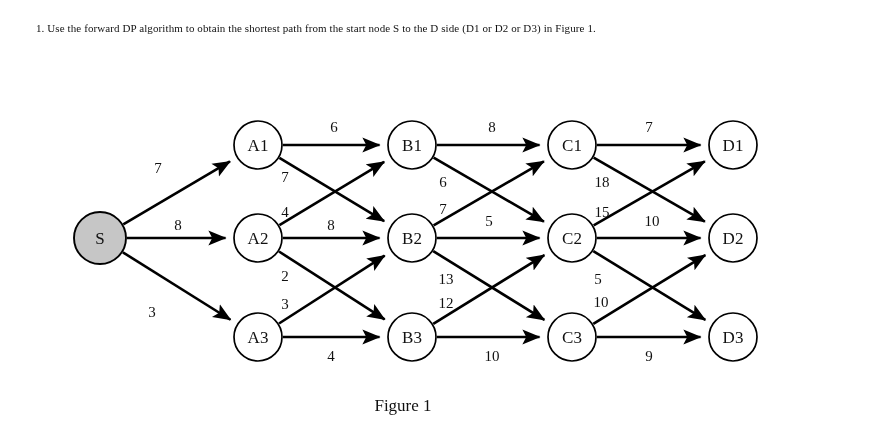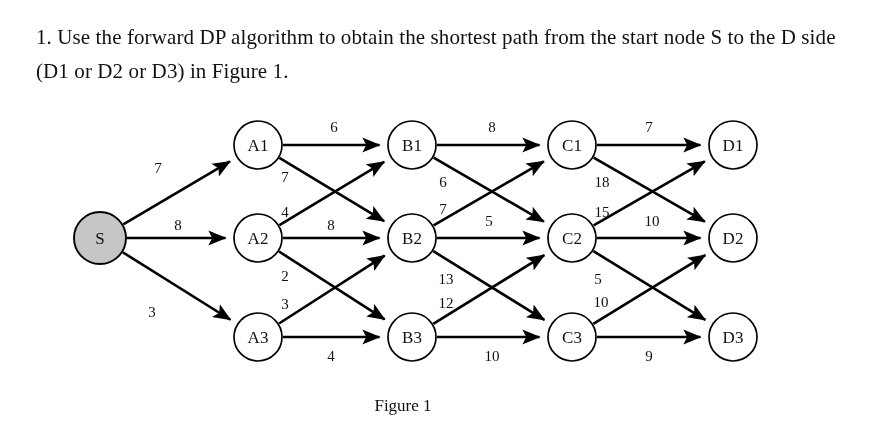--- a/index.html
+++ b/index.html
@@ -13,21 +13,21 @@
     position: relative;
     overflow: hidden;
     font-family: "Liberation Serif", serif;
     color: #1a1a1a;
   }
   #question-text {
     position: absolute;
     left: 36px;
     top: 20px;
     width: 820px;
-    font-size: 21px;
+    font-size: 11px;
     line-height: 1.62;
     color: #111111;
     letter-spacing: 0.1px;
   }
   #figure-wrap {
     position: absolute;
     left: 0px;
     top: 104px;
     width: 891px;
     height: 300px;

